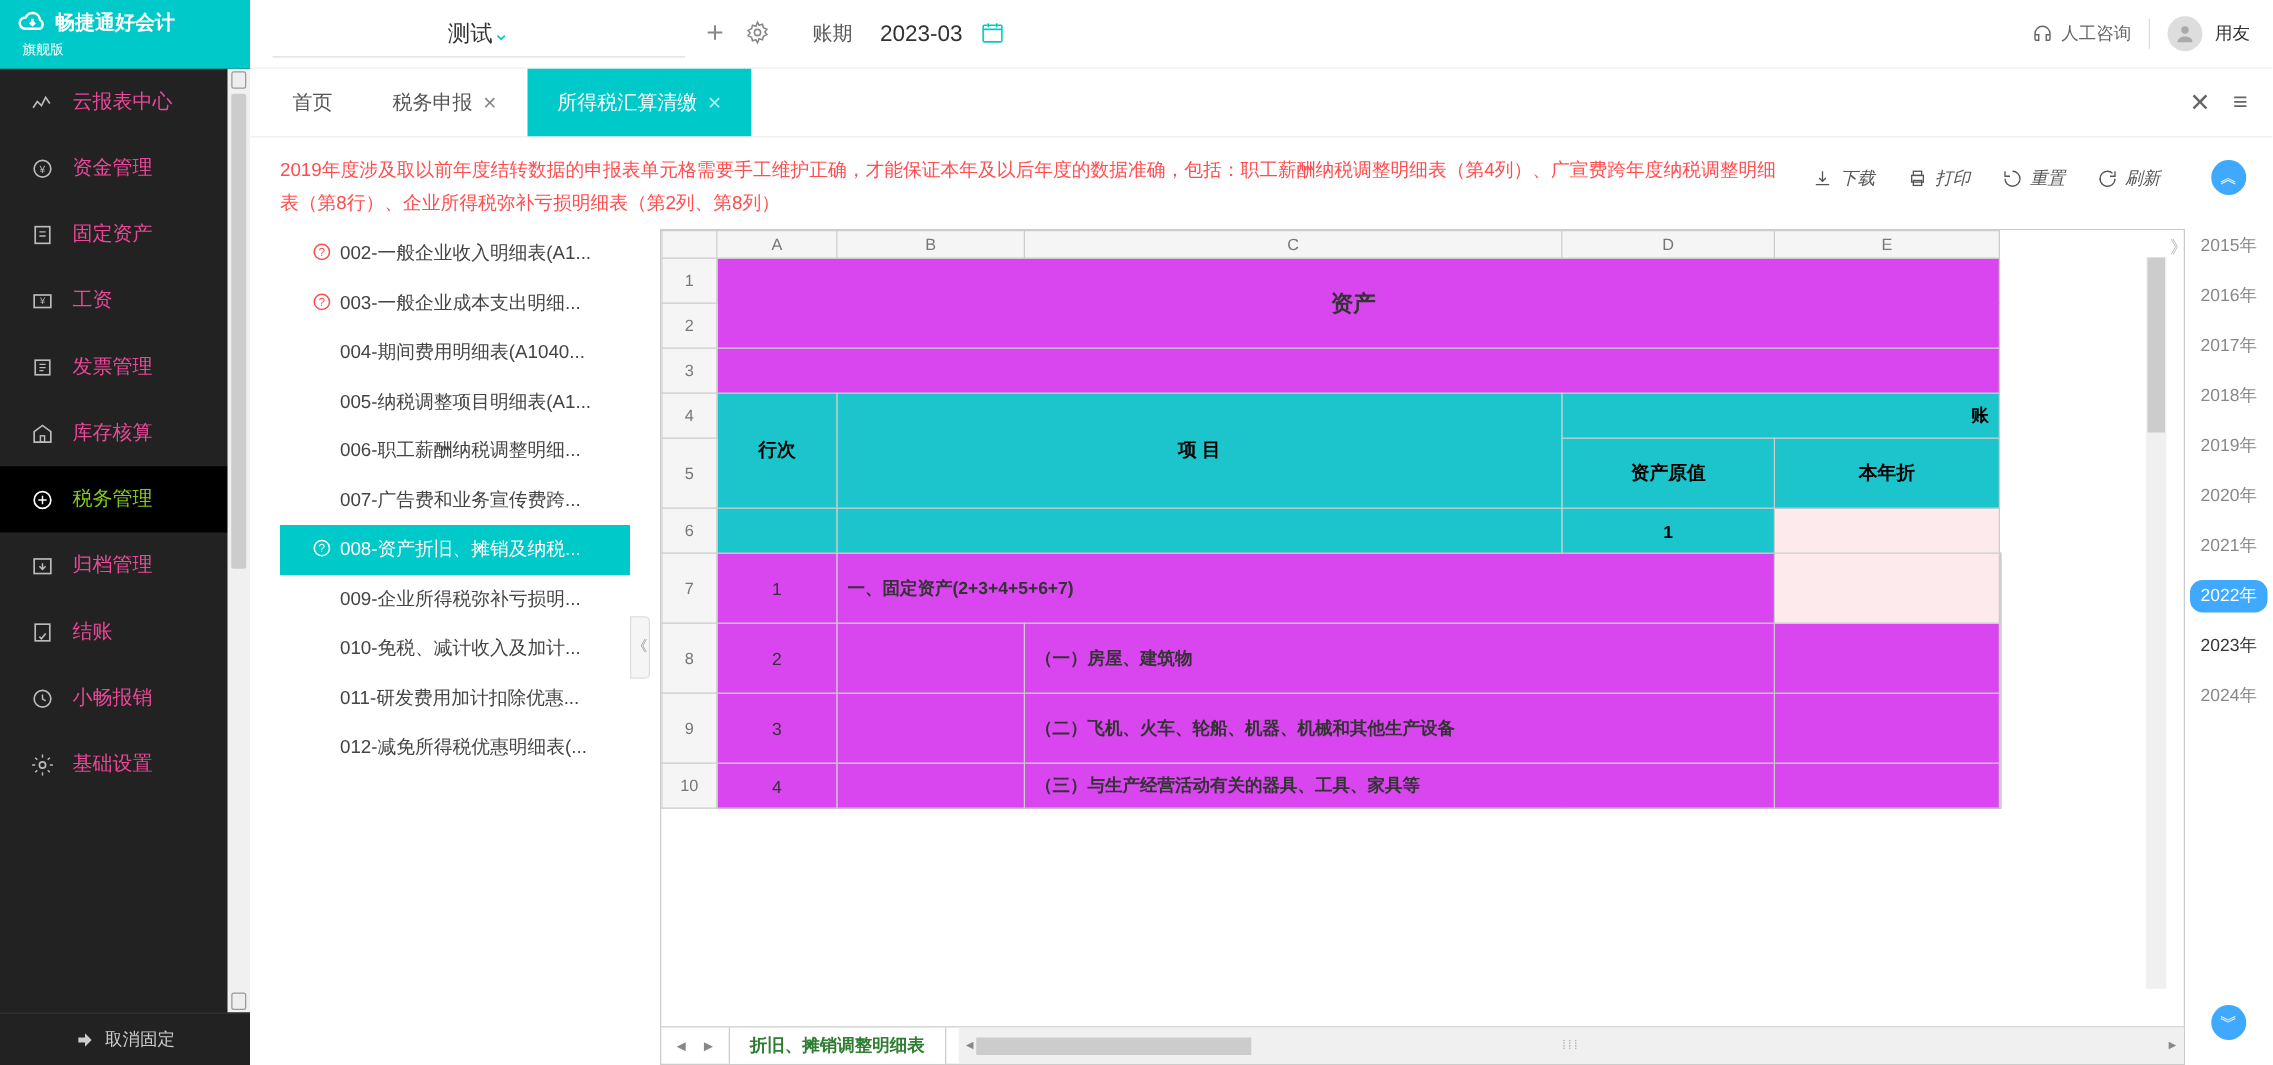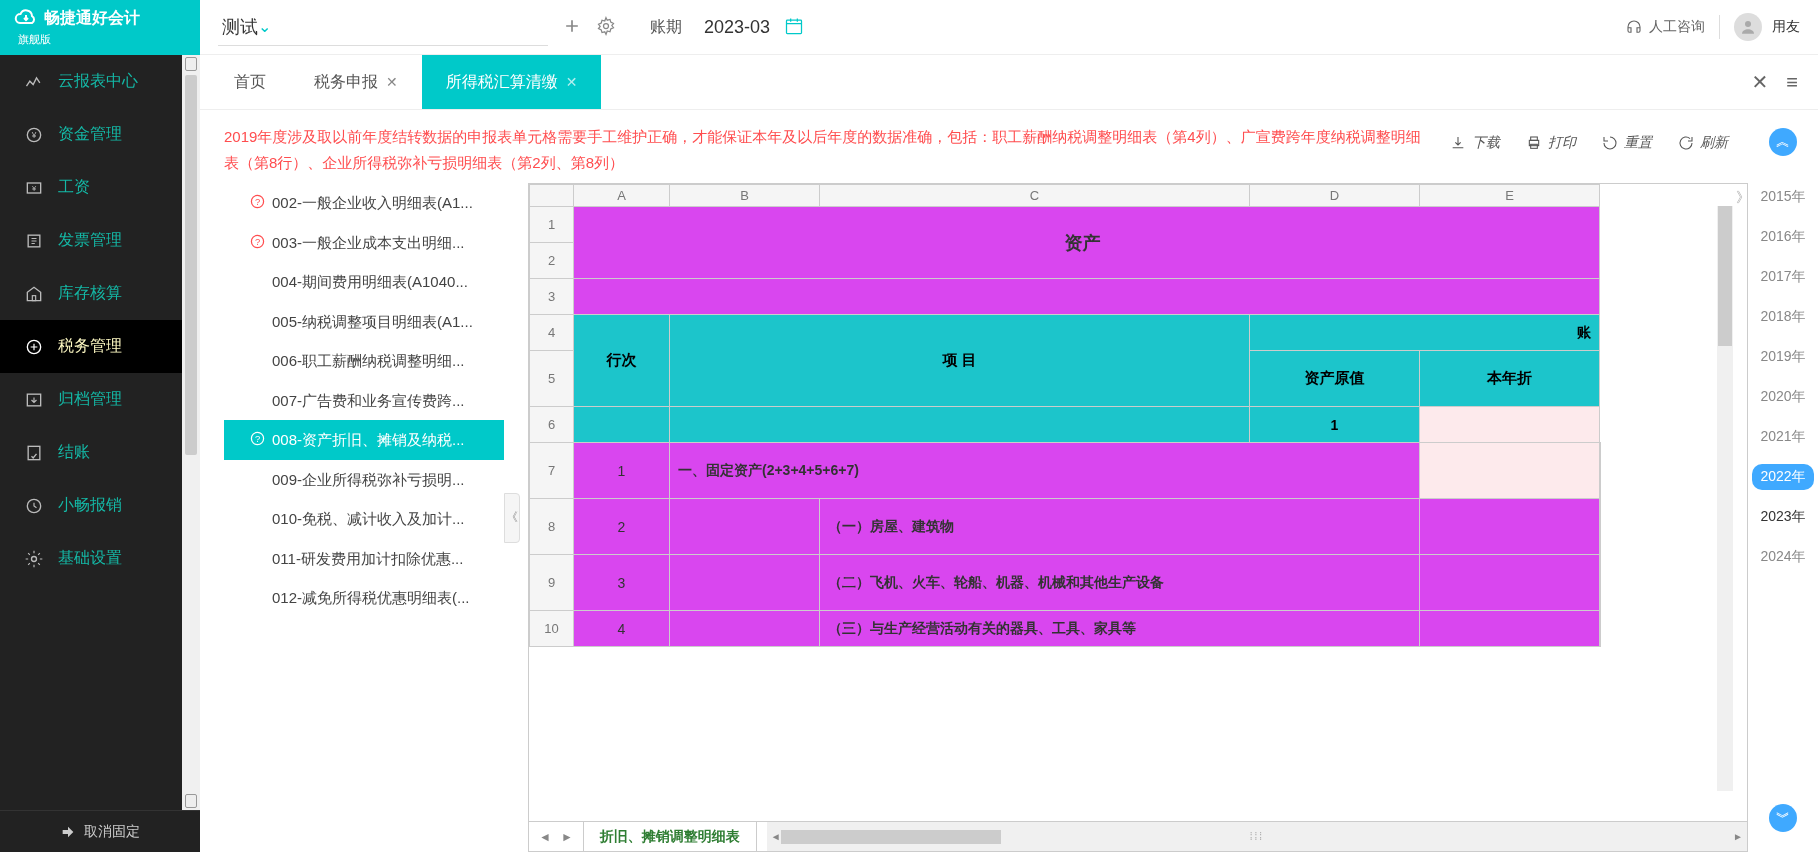--- a/index.html
+++ b/index.html
@@ -8,29 +8,29 @@
     
     
     .sidebar { width: 200px; background: #222; color: #ccc; display: flex; flex-direction: column; position: relative; }
     .logo-area { background: #00c9c9; height: 55px; padding: 6px 14px; color: #fff; }
     .logo-row { display: flex; align-items: center; gap: 6px; font-size: 16px; font-weight: bold; }
     .logo-icon { width: 24px; height: 24px; }
     .logo-sub { font-size: 11px; margin-top: 2px; margin-left: 4px; }
     .sidebar-scroll { flex: 1; overflow: hidden; position: relative; }
     .sidebar-track { position: absolute; right: 0; top: 0; width: 18px; height: 100%; background: #f0f0f0; }
     .sidebar-thumb { position: absolute; left: 3px; width: 12px; background: #ccc; border-radius: 2px; }
-    .nav-item { display: flex; align-items: center; gap: 14px; padding: 16px 24px; cursor: pointer; color: #14b8a6; font-size: 16px; }
-    .nav-item.active { background: #000; color: #fef9c3; }
+    .nav-item { display: flex; align-items: center; gap: 14px; padding: 16px 24px; cursor: pointer; color: #ec4899; font-size: 16px; }
+    .nav-item.active { background: #000; color: #84cc16; }
     .nav-icon { width: 20px; height: 20px; flex-shrink: 0; }
     .pin-bar { height: 42px; display: flex; align-items: center; justify-content: center; gap: 8px; color: #ccc; cursor: pointer; border-top: 1px solid #333; }
     
     
     .main { flex: 1; display: flex; flex-direction: column; overflow: hidden; }
     .topbar { height: 55px; border-bottom: 1px solid #eee; display: flex; align-items: center; padding: 0 18px; gap: 14px; }
-    .company-select { flex: 0 0 330px; display: flex; align-items: center; justify-content: flex-start; border-bottom: 1px solid #ddd; padding: 6px 4px; cursor: pointer; }
+    .company-select { flex: 0 0 330px; display: flex; align-items: center; justify-content: center; border-bottom: 1px solid #ddd; padding: 6px 4px; cursor: pointer; }
     .company-name { color: #333; font-size: 18px; }
     .chevron { color: #00c9c9; font-size: 16px; }
     .top-icon { color: #888; cursor: pointer; }
     .top-icon svg { width: 20px; height: 20px; }
     .period-label { color: #555; margin-left: 20px; font-size: 16px; }
     .period-val { color: #333; font-size: 18px; margin-left: 8px; }
     .cal-icon { color: #00c9c9; }
     .spacer { flex: 1; }
     .help-link { display: flex; align-items: center; gap: 6px; color: #666; cursor: pointer; }
     .divider-v { width: 1px; height: 24px; background: #ddd; }
@@ -126,20 +126,27 @@
               <path d="M3 17l4-6 4 4 4-8 4 6" stroke="#bbb" stroke-width="1.6" fill="none"></path>
             </svg>
             <span>云报表中心</span>
           </div>
           <div class="nav-item">
             <svg class="nav-icon" viewBox="0 0 24 24">
               <circle cx="12" cy="12" r="8" stroke="#bbb" stroke-width="1.6" fill="none"></circle>
               <text x="12" y="16" text-anchor="middle" fill="#bbb" font-size="10">¥</text>
             </svg>
             <span>资金管理</span>
+          </div>
+          <div class="nav-item">
+            <svg class="nav-icon" viewBox="0 0 24 24">
+              <rect x="5" y="4" width="14" height="16" stroke="#bbb" stroke-width="1.6" fill="none"></rect>
+              <path d="M9 9h6M9 13h6" stroke="#bbb" stroke-width="1.4"></path>
+            </svg>
+            <span>固定资产</span>
           </div>
           <div class="nav-item">
             <svg class="nav-icon" viewBox="0 0 24 24">
               <rect x="4" y="6" width="16" height="12" stroke="#bbb" stroke-width="1.6" fill="none"></rect>
               <text x="12" y="15" text-anchor="middle" fill="#bbb" font-size="9">¥</text>
             </svg>
             <span>工资</span>
           </div>
           <div class="nav-item">
             <svg class="nav-icon" viewBox="0 0 24 24">

